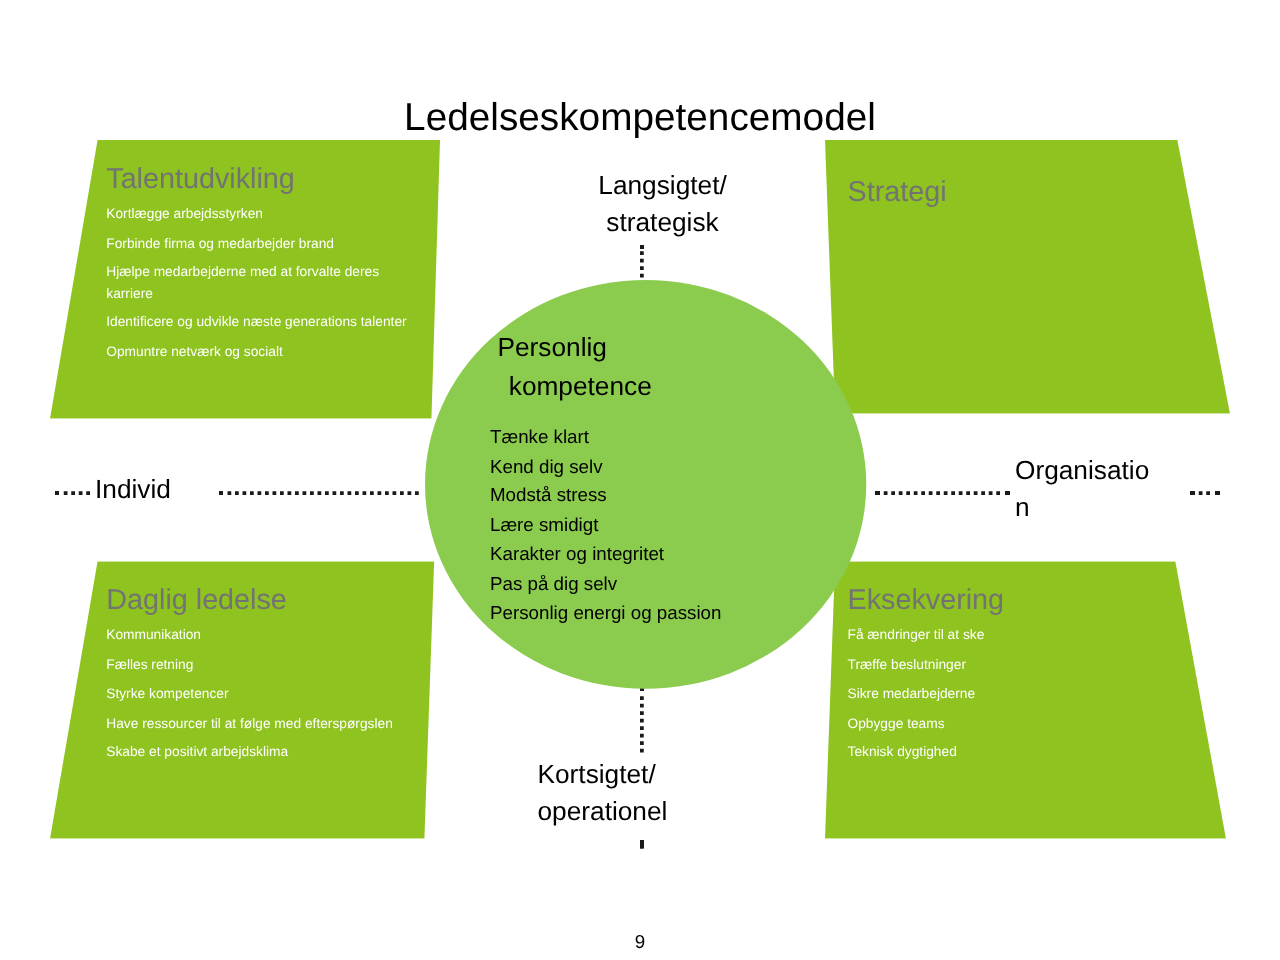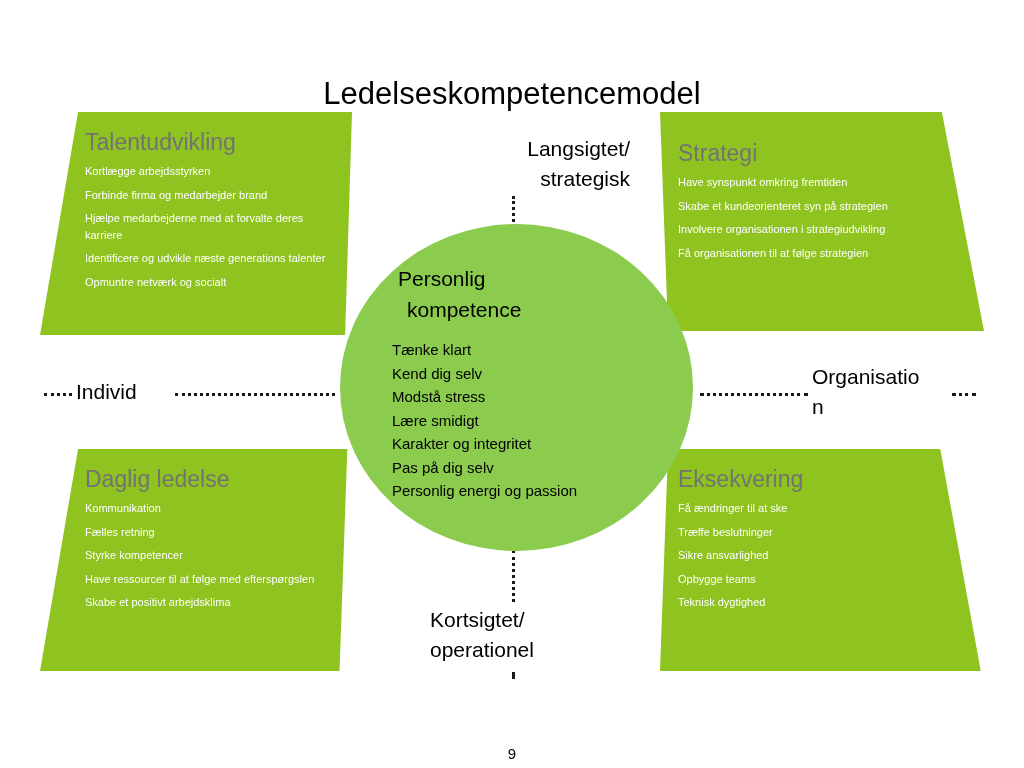--- a/index.html
+++ b/index.html
@@ -133,21 +133,21 @@
     white-space: nowrap;
   }
 
   
   .axis-label {
     position: absolute;
     color: #000000;
     font-size: 21px;
     line-height: 30px;
   }
-  #axis-top    { left: 430px; top: 134px; width: 200px; text-align: right; }
+  #axis-top    { left: 430px; top: 134px; width: 200px; text-align: center; }
   #axis-bottom { left: 430px; top: 605px; width: 200px; text-align: left; }
   #axis-left   { left: 76px;  top: 377px; width: 140px; }
   #axis-right  { left: 812px; top: 362px; width: 136px; }
 
   
   .dot-line-h {
     position: absolute;
     height: 0;
     border-top: 3px dotted #1a1a1a;
   }
@@ -201,45 +201,39 @@
       <li>Kortlægge arbejdsstyrken</li>
       <li>Forbinde firma og medarbejder brand</li>
       <li>Hjælpe medarbejderne med at forvalte deres karriere</li>
       <li>Identificere og udvikle næste generations talenter</li>
       <li>Opmuntre netværk og socialt</li>
     </ul>
   </div>
 
   <div class="quad-text" id="text-tr">
     <h2 class="quad-heading">Strategi</h2>
-    <ul class="quad-list">
-      <li>Have synspunkt omkring fremtiden</li>
-      <li>Skabe et kundeorienteret syn på strategien</li>
-      <li>Involvere organisationen i strategiudvikling</li>
-      <li>Få organisationen til at følge strategien</li>
-    </ul>
   </div>
 
   <div class="quad-text" id="text-bl">
     <h2 class="quad-heading">Daglig ledelse</h2>
     <ul class="quad-list">
       <li>Kommunikation</li>
       <li>Fælles retning</li>
       <li>Styrke kompetencer</li>
       <li>Have ressourcer til at følge med efterspørgslen</li>
       <li>Skabe et positivt arbejdsklima</li>
     </ul>
   </div>
 
   <div class="quad-text" id="text-br">
     <h2 class="quad-heading">Eksekvering</h2>
     <ul class="quad-list">
       <li>Få ændringer til at ske</li>
       <li>Træffe beslutninger</li>
-      <li>Sikre ansvarlighed</li>
+      <li>Sikre medarbejderne</li>
       <li>Opbygge teams</li>
       <li>Teknisk dygtighed</li>
     </ul>
   </div>
 
   <div id="circle"></div>
   <div id="circle-content">
     <h2 id="circle-heading"><span class="l1">Personlig</span><span class="l2">kompetence</span></h2>
     <ul id="circle-list">
       <li>Tænke klart</li>

